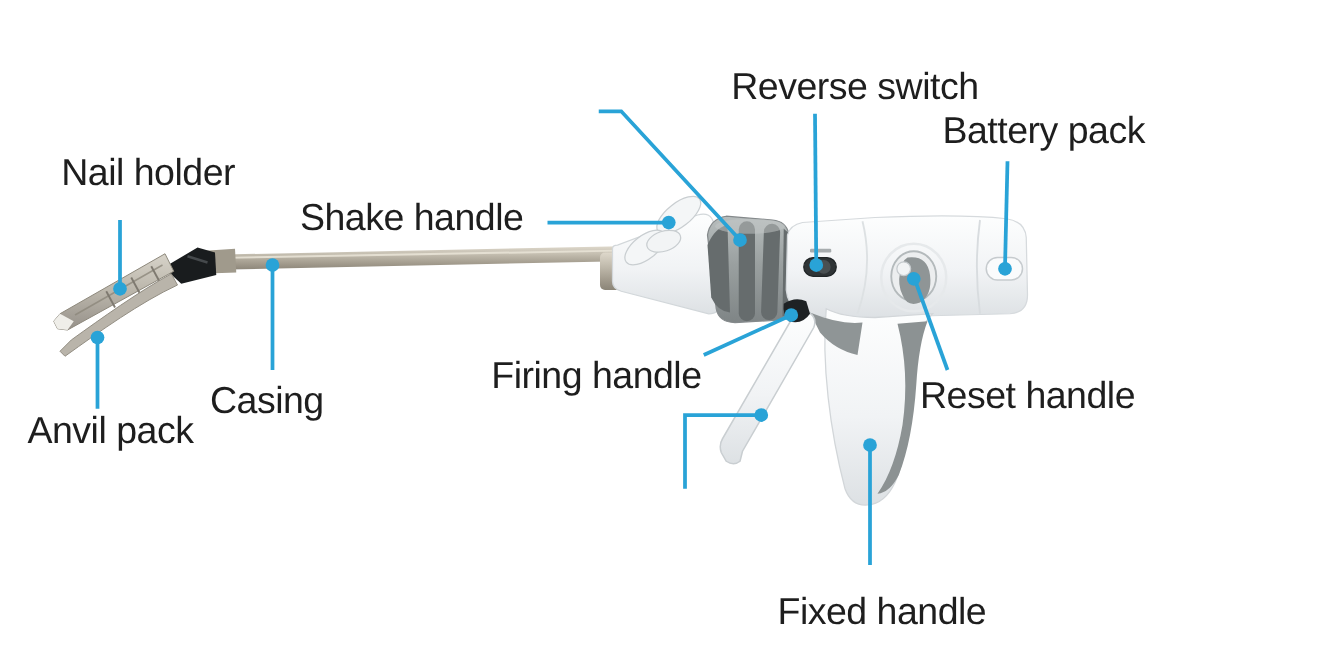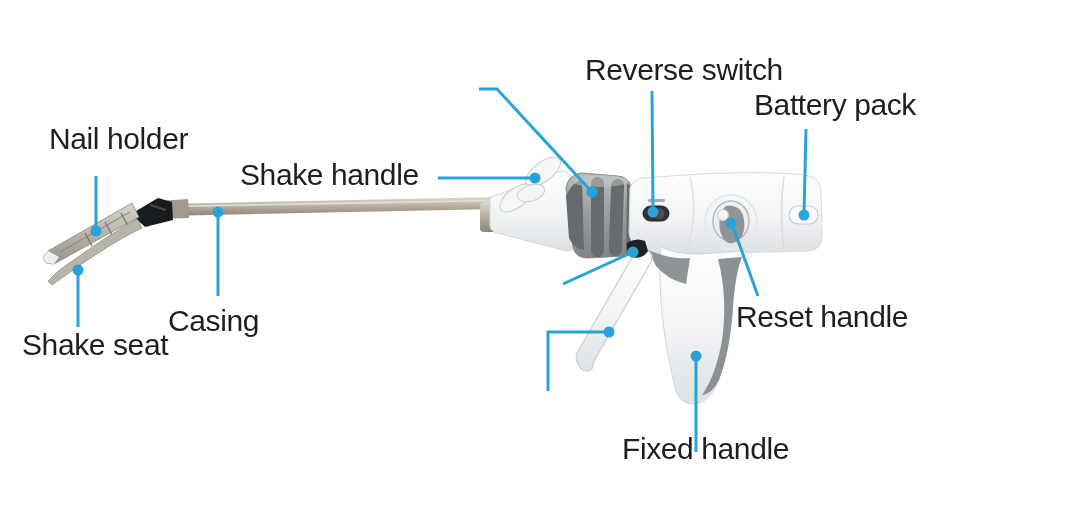--- a/index.html
+++ b/index.html
@@ -186,18 +186,19 @@
         <polyline class="leader" points="696,357 696,452"></polyline>
         <circle class="dot" cx="696" cy="356" r="5.5"></circle>
       </g>
     </g>
   </svg>
 
   <div class="label" style="left:49px;  top:124px;">Nail holder</div>
   <div class="label" style="left:240px; top:160px;">Shake handle</div>
   <div class="label" style="left:585px; top:55px;">Reverse switch</div>
   <div class="label" style="left:754px; top:90px;">Battery pack</div>
+  <div class="label" style="left:393px; top:286px;">Firing handle</div>
   <div class="label" style="left:736px; top:302px;">Reset handle</div>
   <div class="label" style="left:168px; top:306px;">Casing</div>
-  <div class="label" style="left:22px;  top:330px;">Shake seat</div>
-  <div class="label" style="left:622px; top:434px;">Fixed handle</div>
+  <div class="label" style="left:22px;  top:330px;">Anvil pack</div>
+  <div class="label" style="left:622px; top:475px;">Fixed handle</div>
 
 </div>
 
 </body></html>

